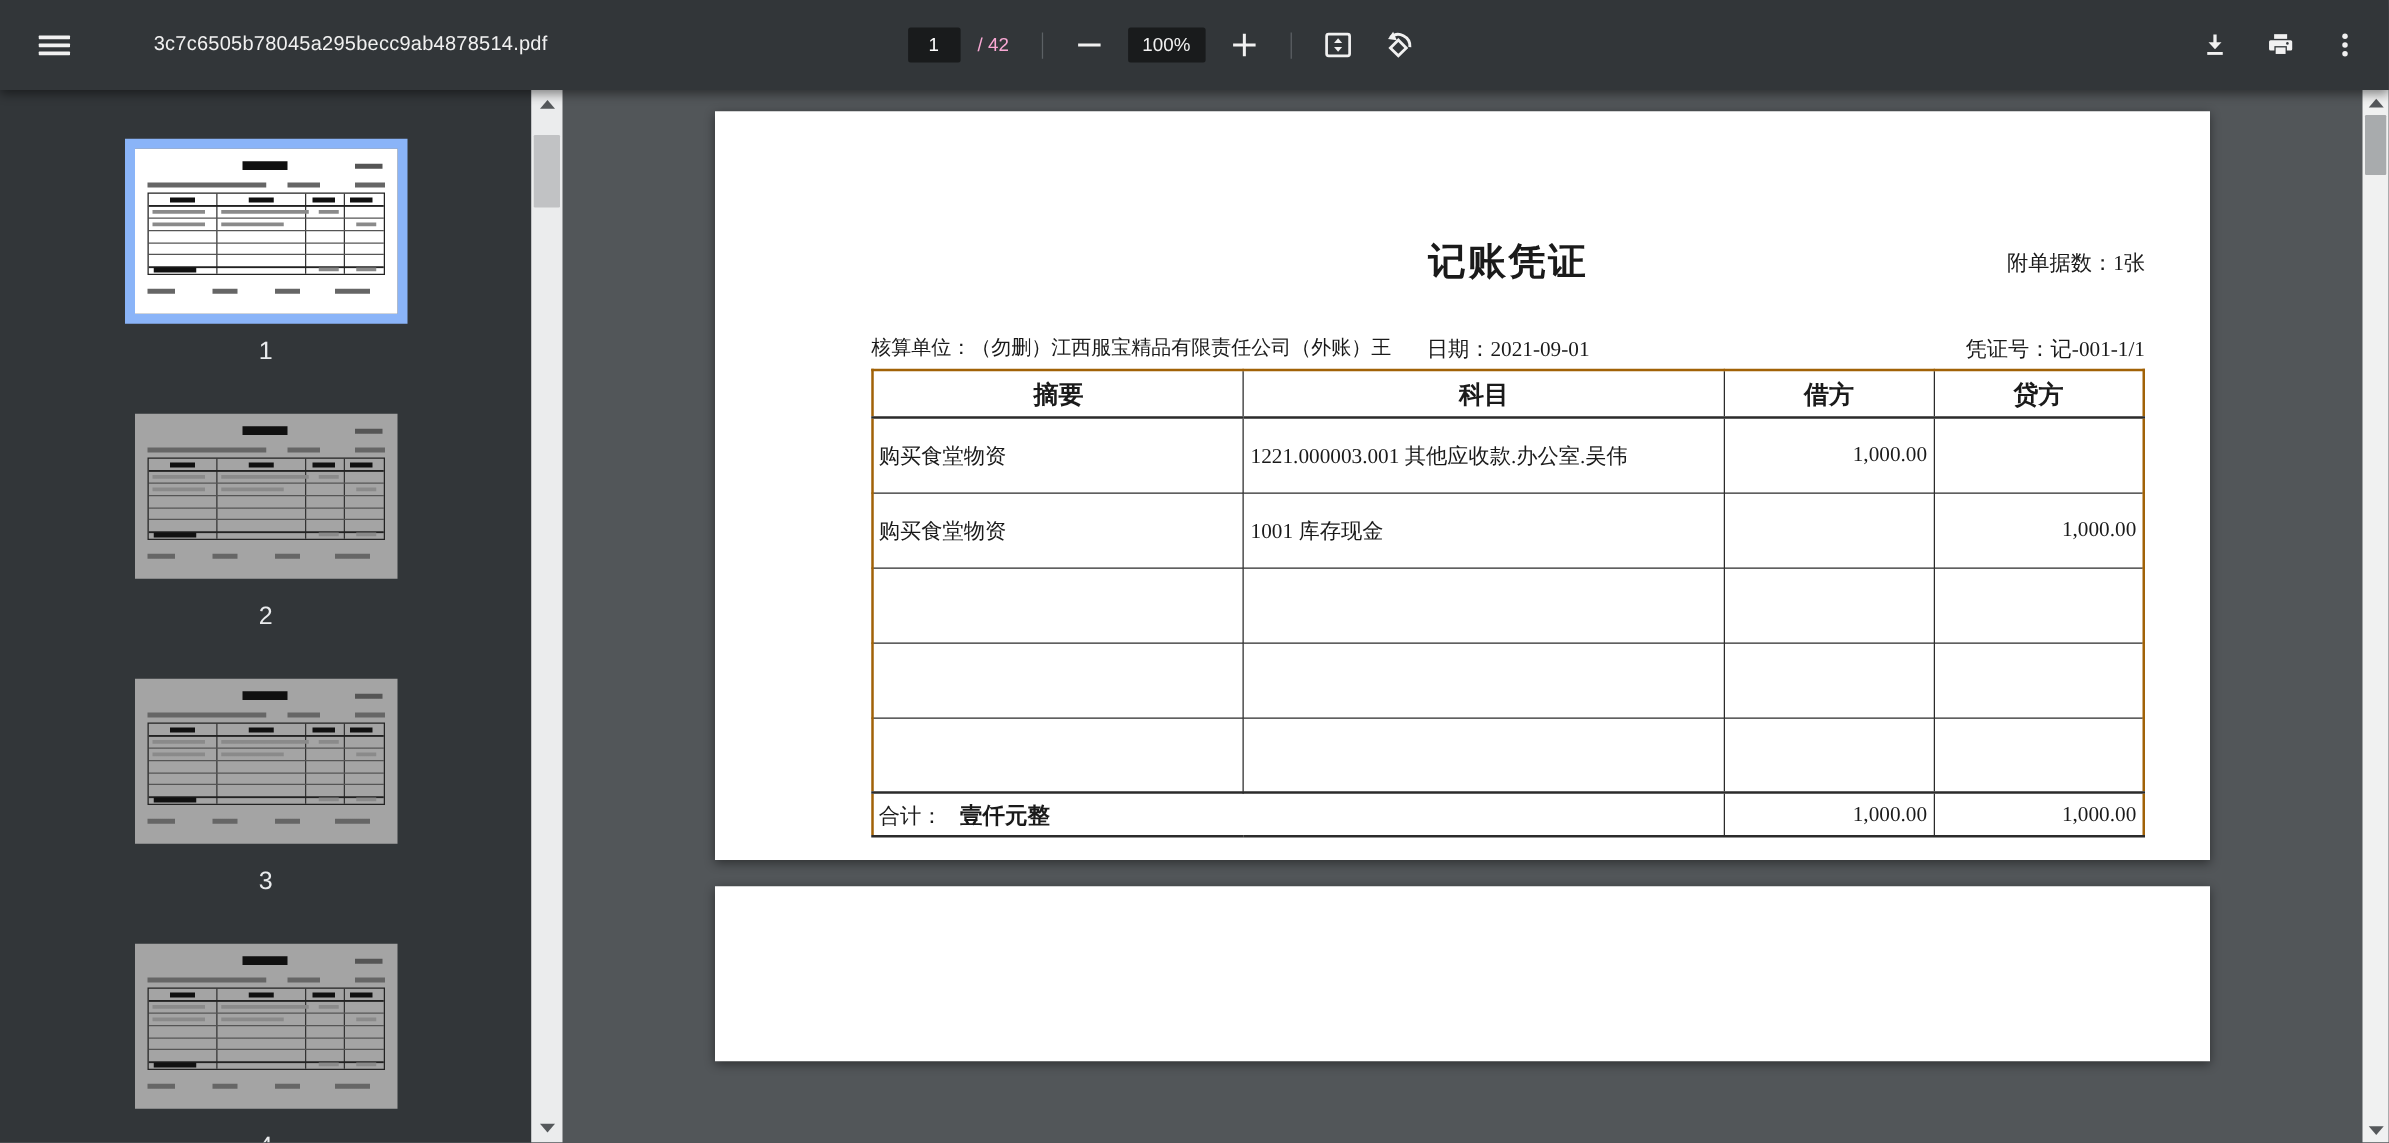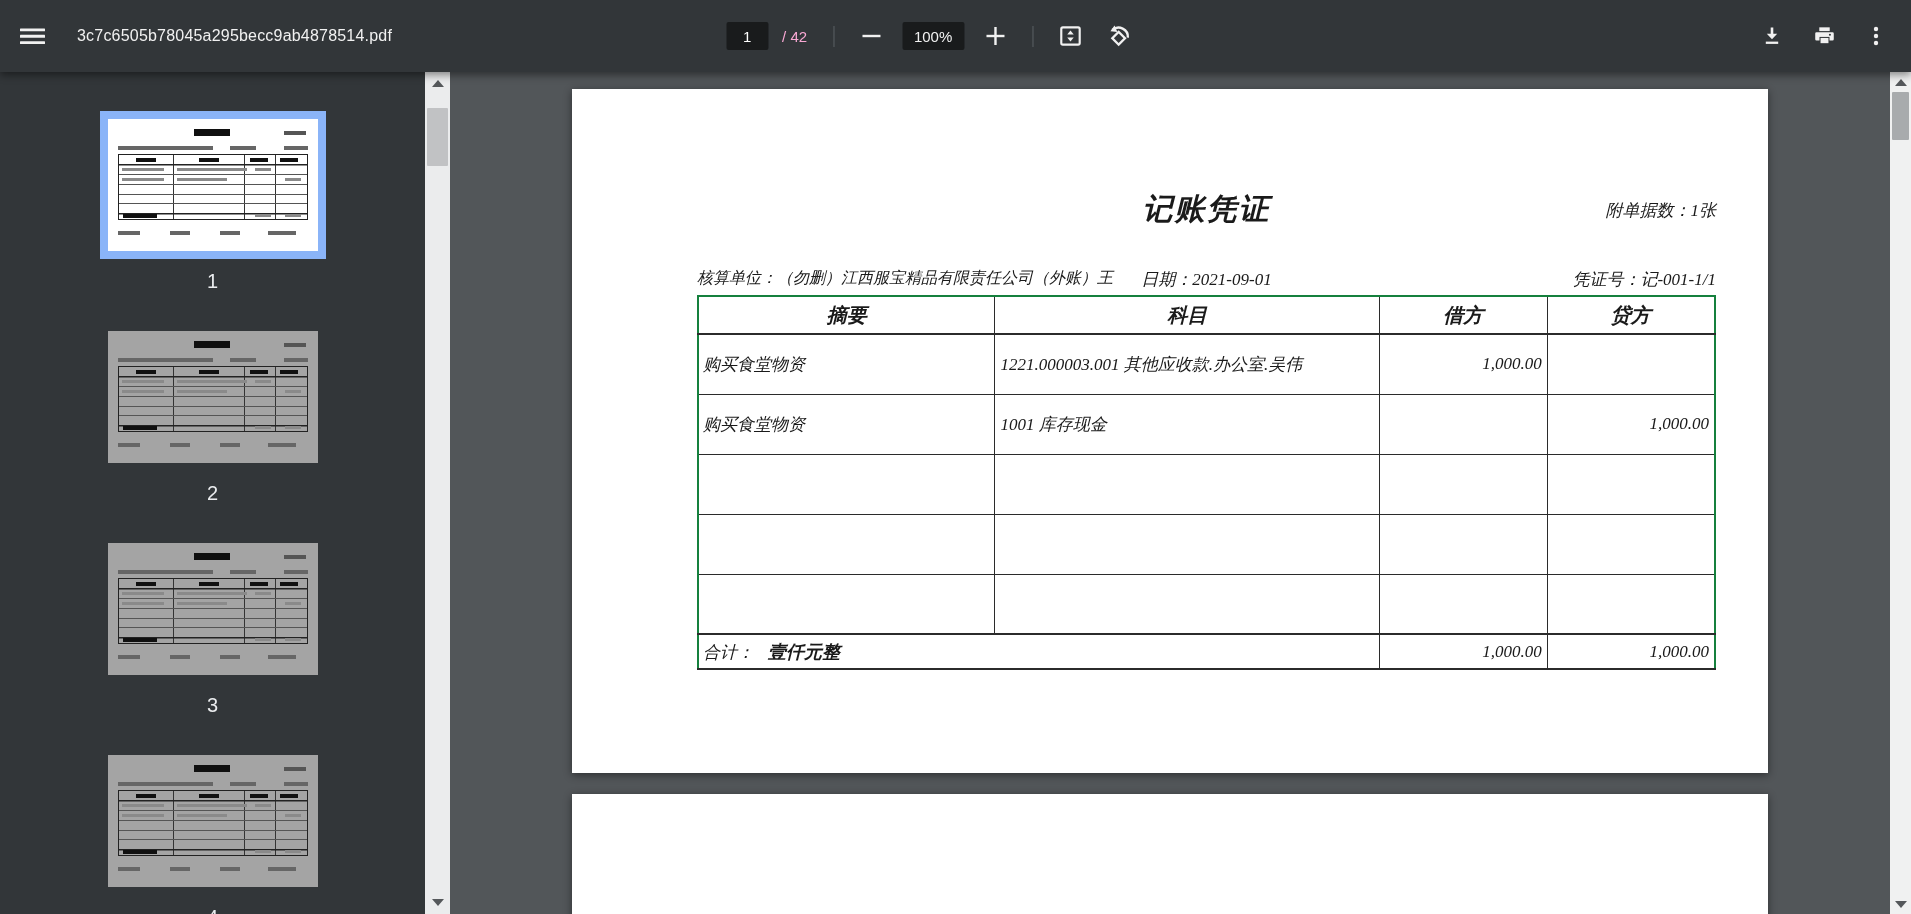--- a/index.html
+++ b/index.html
@@ -4,21 +4,21 @@
 <style>
   * { margin:0; padding:0; box-sizing:border-box; }
   html,body { width:1911px; height:914px; overflow:hidden; background:#525659;
               font-family:"Liberation Sans","DejaVu Sans",sans-serif; }
   .app { width:1911px; height:914px; display:flex; flex-direction:column; }
 
   
   .toolbar { height:72px; flex:0 0 72px; background:#323639; color:#f1f1f1;
              display:flex; align-items:center; position:relative; z-index:10;
              box-shadow:0 3px 8px rgba(0,0,0,.45); }
-  .tb-left { display:flex; align-items:center; padding-left:11px; min-width:0; }
+  .tb-left { display:flex; align-items:center; padding-left:22px; min-width:0;gap:35px; }
   .tb-btn { width:42px; height:42px; border-radius:50%; display:flex; align-items:center;
             justify-content:center; cursor:pointer; flex:0 0 auto; }
   .tb-btn svg { display:block; }
   .doc-name { margin-left:24px; font-size:16px; font-weight:500; color:#f1f1f1;
               white-space:nowrap; letter-spacing:.2px; }
   .tb-center { position:absolute; left:48.8%; top:0; height:72px; transform:translateX(-50%);
                display:flex; align-items:center; gap:6px; }
   .page-input { width:42px; height:28px; background:rgba(0,0,0,.5); border:none; border-radius:2px;
                 color:#fff; font-size:15px; text-align:center; font-family:inherit; }
   .page-total { font-size:15px; color:#f9a8d4; margin:0 10px 0 8px; white-space:nowrap; }
@@ -91,37 +91,37 @@
   .sidebar-thumbpos { top:36px; height:58px; }
 
   .main-scroll { width:21px; flex:0 0 21px; background:#f0f1f1; position:relative; }
   .main-scroll .sb-thumb { left:2px; width:17px; background:#a8abad; }
   .main-thumbpos { top:20px; height:48px; }
 
   
   .viewer { flex:1; background:#525659; overflow:hidden; display:flex; flex-direction:column;
             align-items:center; }
   .pdf-page { width:1196px; background:#fff; box-shadow:0 2px 8px rgba(0,0,0,.45); flex:0 0 auto; }
-  .page-1 { height:684px; margin-top:17px; position:relative;font-style:italic; }
+  .page-1 { height:599px; margin-top:17px; position:relative; }
   .page-2 { height:140px; margin-top:21px; }
 
   
   .doc { position:absolute; left:125px; width:1019px; top:0;
          font-family:"Liberation Serif","DejaVu Serif",serif; color:#1a1a1a; }
   .doc-title-row { position:relative; margin-top:100px; height:46px; }
   .doc-title { position:absolute; left:0; right:0; text-align:center; font-size:30px;
                font-weight:bold; letter-spacing:2px; }
   .doc-note { position:absolute; right:0; top:10px; font-size:17px; }
   .doc-info-row { position:relative; height:24px; margin-top:33px; font-size:16px; }
   .info-unit { position:absolute; left:0; }
   .info-date { position:absolute; left:0; right:0; text-align:center; font-size:17px; }
   .info-no { position:absolute; right:0; font-size:17px; }
 
   table.voucher { width:100%; border-collapse:collapse; margin-top:3px;
-                  border:2px solid #15803d; table-layout:fixed; }
+                  border:2px solid #a16207; table-layout:fixed; }
   table.voucher col.c1 { width:29.2%; } table.voucher col.c2 { width:37.8%; }
   table.voucher col.c3 { width:16.5%; } table.voucher col.c4 { width:16.5%; }
   table.voucher th { height:38px; font-size:20px; font-weight:bold;
                      border:1px solid #2b2b2b; border-bottom:2px solid #2b2b2b; }
   table.voucher td { height:60px; font-size:17px; border:1px solid #2b2b2b;
                      vertical-align:middle; overflow:hidden; white-space:nowrap; }
   td.cell-summary { padding-left:4px; }
   td.cell-account { padding-left:5px; }
   td.amount { text-align:right; padding-right:5px; }
   tr.total-row td { height:35px; border-top:2px solid #2b2b2b; border-bottom:2px solid #2b2b2b; }

